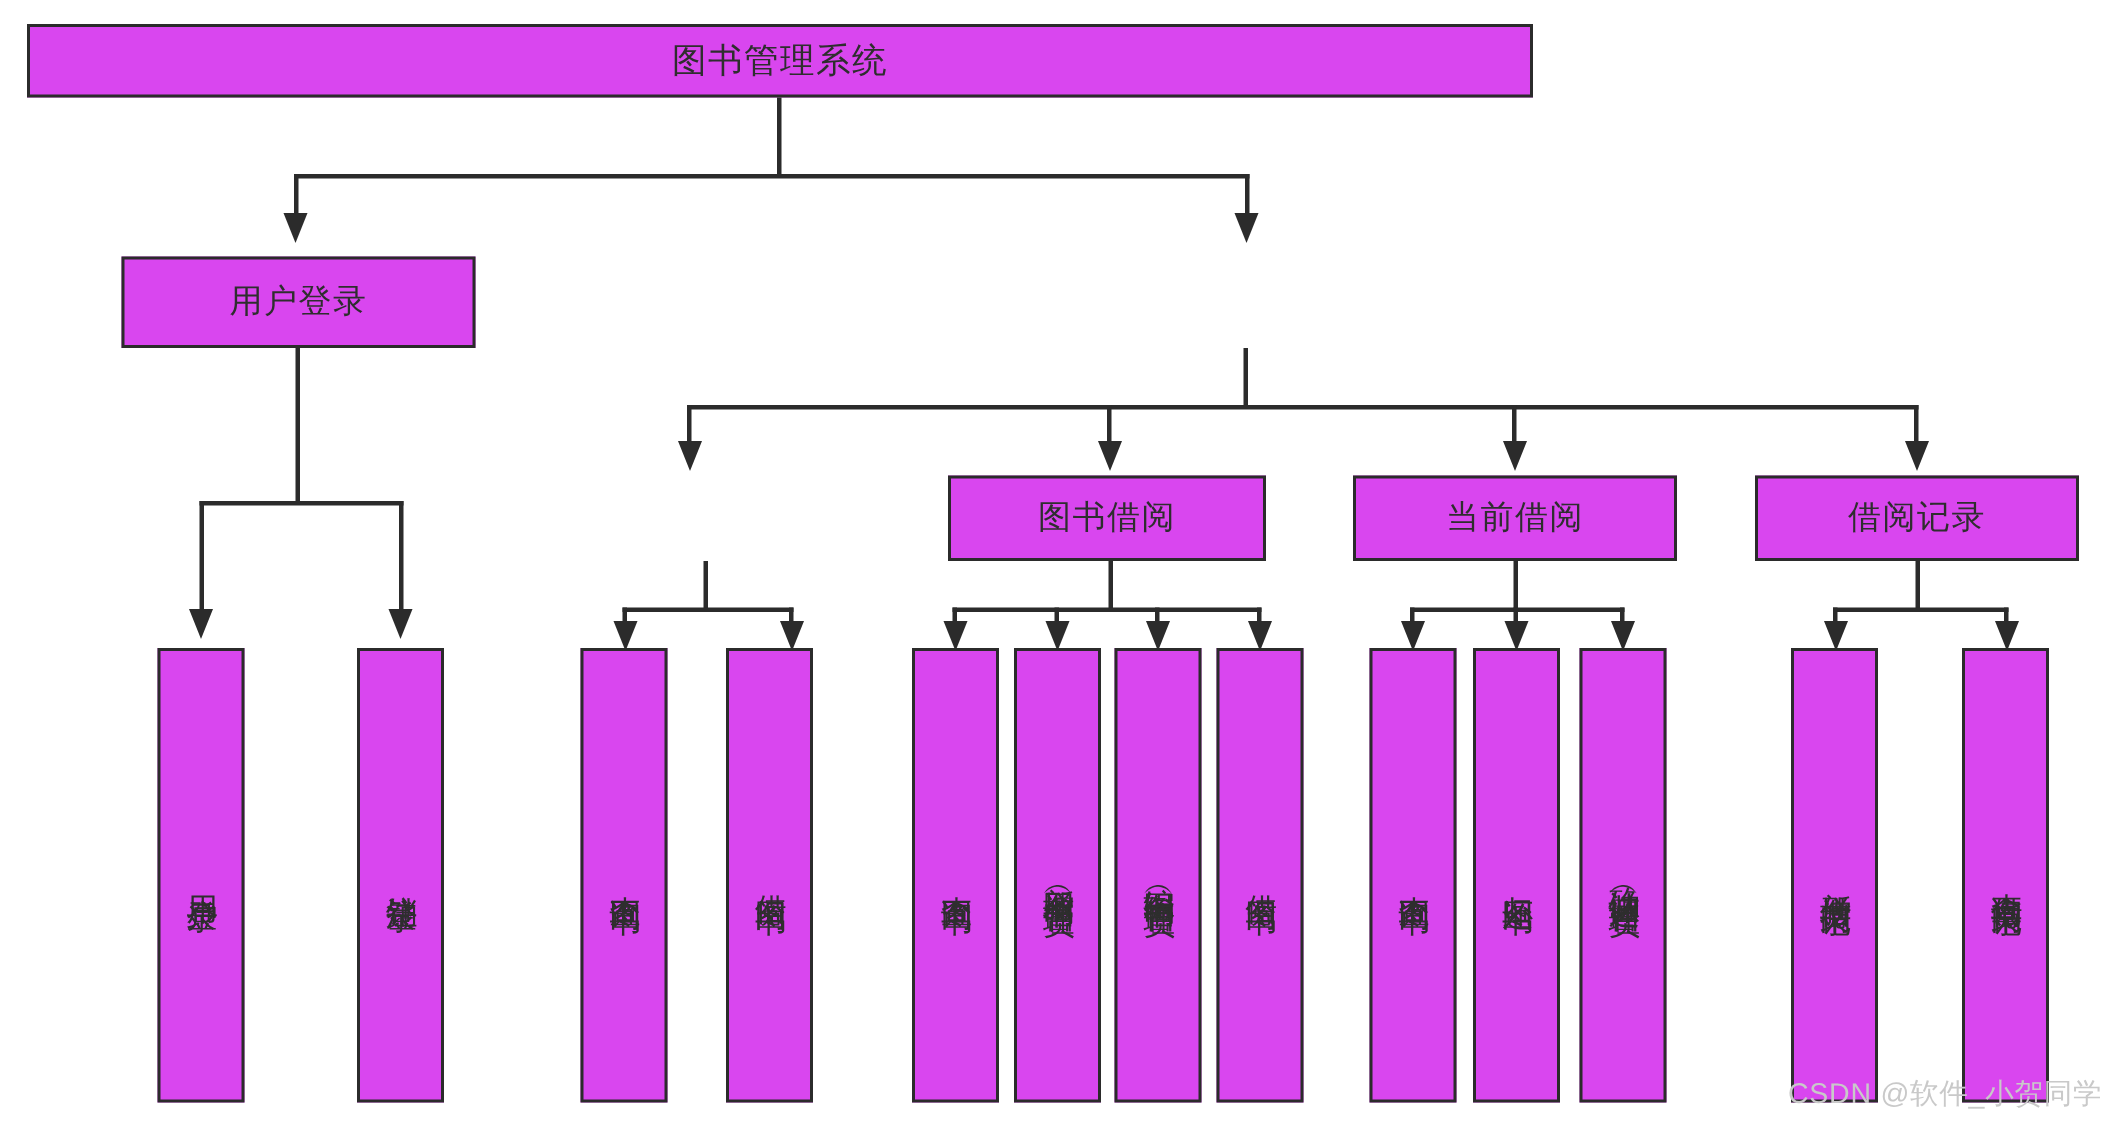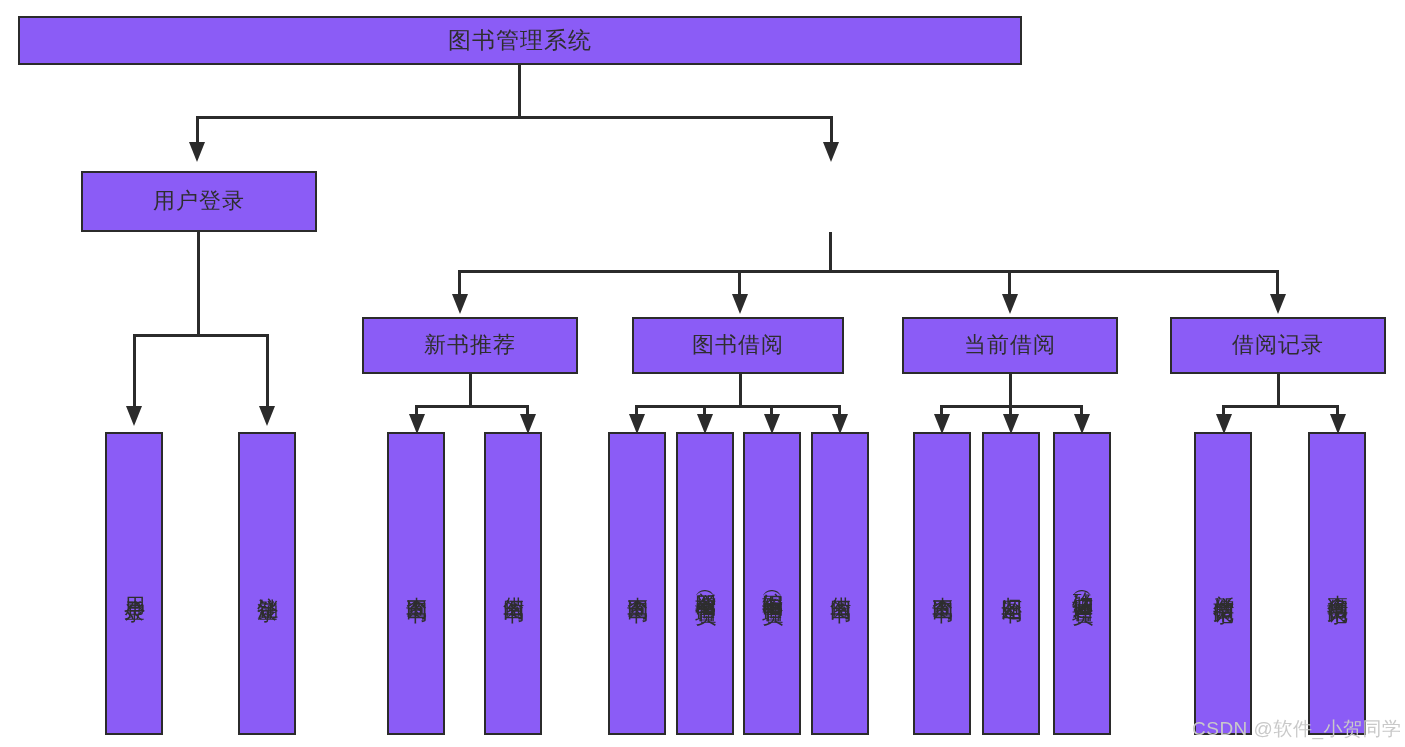--- a/index.html
+++ b/index.html
@@ -14,26 +14,25 @@
     position: relative;
     width: 1405px;
     height: 747px;
     background: #ffffff;
     overflow: hidden;
   }
   .node {
     position: absolute;
     box-sizing: border-box;
     border: 2px solid #2b2b2b;
-    background: #8b5cf6;
+    background: #d946ef;
     display: flex;
     align-items: center;
     justify-content: center;
     color: #2e2e2e;
-    font-family: Liberation Serif, serif;
   }
   .node.horiz {
     font-size: 22px;
     letter-spacing: 1px;
     line-height: 1.2;
   }
   .node.vert {
     writing-mode: vertical-rl;
     text-orientation: upright;
     font-size: 21px;
@@ -101,21 +100,20 @@
   <div class="edge h" style="left:458px; top:270px; width:821px; height:3px;"></div>
   <div class="edge v" style="left:458px; top:270px; width:3px; height:26px;"></div>
   <div class="arrow" style="left:452px; top:294px;"></div>
   <div class="edge v" style="left:738px; top:270px; width:3px; height:26px;"></div>
   <div class="arrow" style="left:732px; top:294px;"></div>
   <div class="edge v" style="left:1008px; top:270px; width:3px; height:26px;"></div>
   <div class="arrow" style="left:1002px; top:294px;"></div>
   <div class="edge v" style="left:1276px; top:270px; width:3px; height:26px;"></div>
   <div class="arrow" style="left:1270px; top:294px;"></div>
 
-  <div class="node horiz" style="left:362px; top:317px; width:216px; height:57px;">新书推荐</div>
 
   <div class="node horiz" style="left:632px; top:317px; width:212px; height:57px;">图书借阅</div>
 
   <div class="node horiz" style="left:1170px; top:317px; width:216px; height:57px;">借阅记录</div>
 
   <div class="node horiz" style="left:902px; top:317px; width:216px; height:57px;">当前借阅</div>
 
   <div class="edge v" style="left:469px; top:374px; width:3px; height:33px;"></div>
   <div class="edge h" style="left:415px; top:405px; width:114px; height:3px;"></div>
   <div class="edge v" style="left:415px; top:405px; width:3px; height:14px;"></div>

